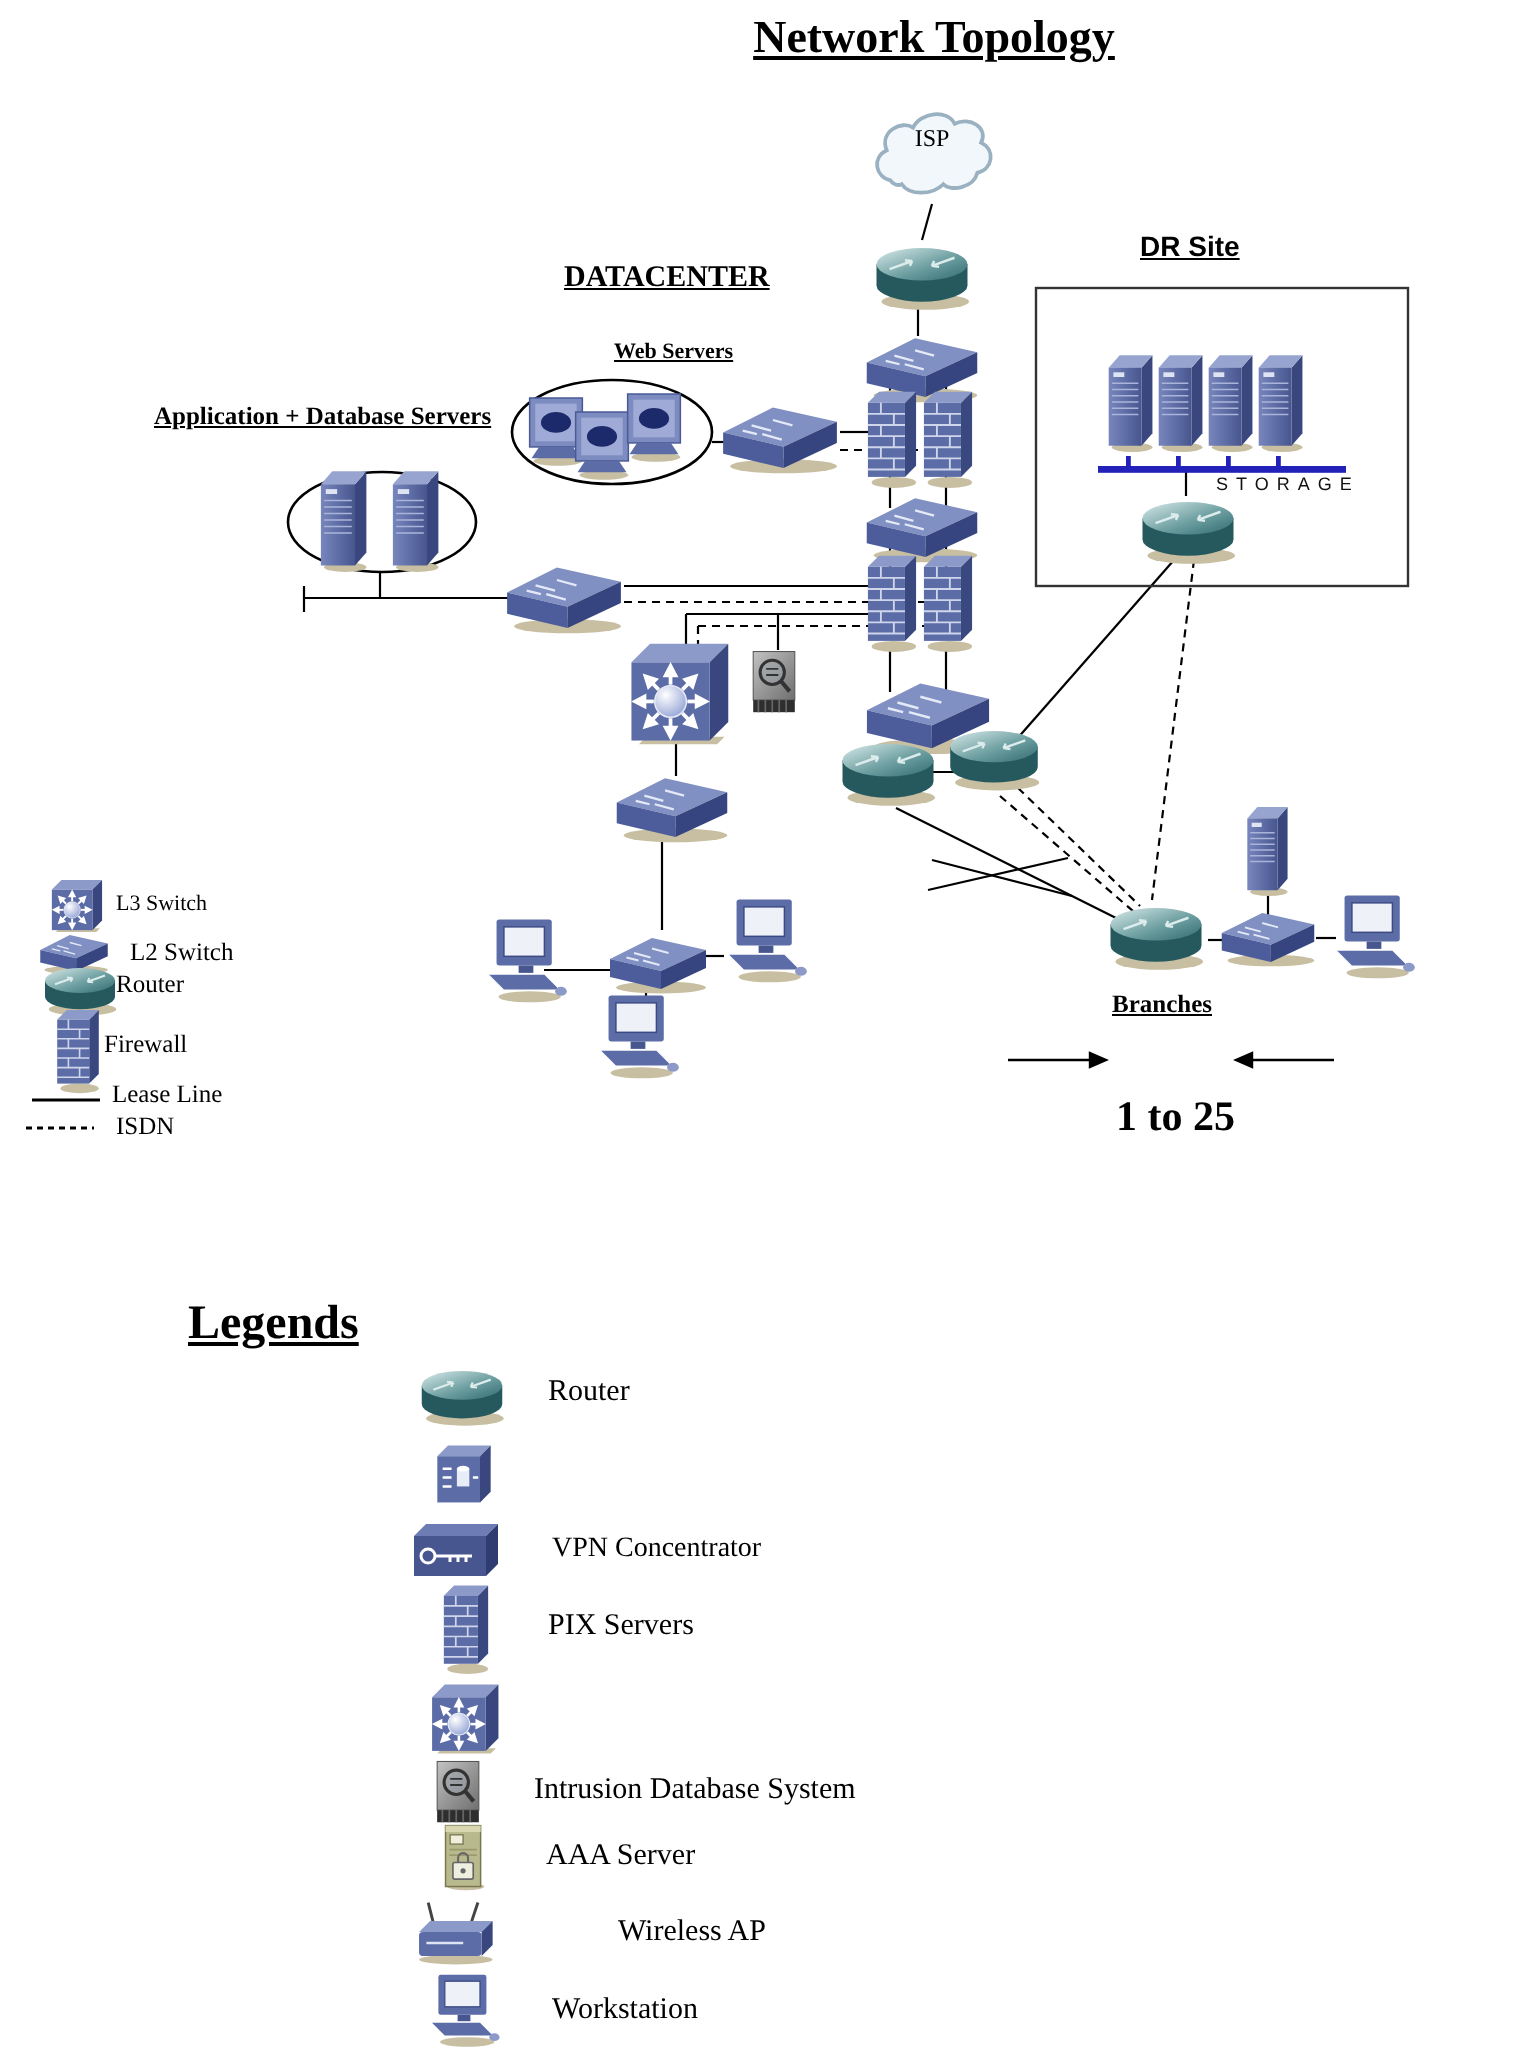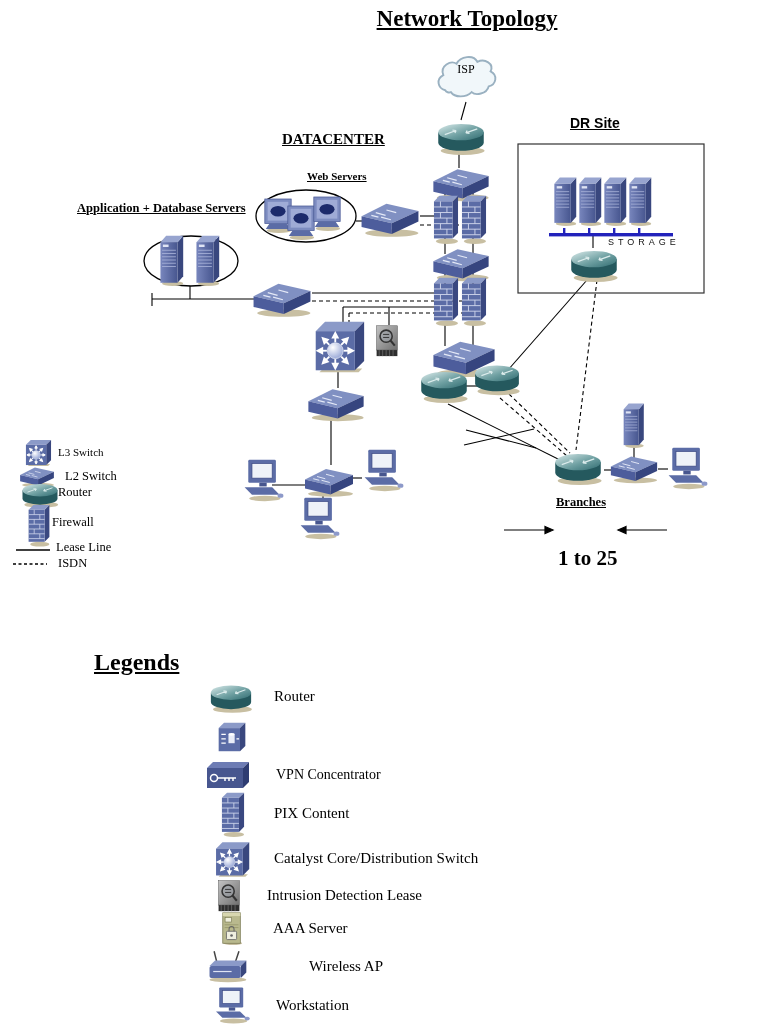--- a/index.html
+++ b/index.html
@@ -344,20 +344,19 @@
 <div class="lbl" style="left:65px;top:470px;font-size:12.5px;">L2 Switch</div>
 <div class="lbl" style="left:58px;top:486px;font-size:12.5px;">Router</div>
 <div class="lbl" style="left:52px;top:516px;font-size:12.5px;">Firewall</div>
 <div class="lbl" style="left:56px;top:541px;font-size:12.5px;">Lease Line</div>
 <div class="lbl" style="left:58px;top:557px;font-size:12.5px;">ISDN</div>
 
 <div class="lbl b u" style="left:94px;top:649px;font-size:24px;">Legends</div>
 
 <div class="lbl" style="left:274px;top:688px;font-size:15px;">Router</div>
 <div class="lbl" style="left:276px;top:767px;font-size:14px;">VPN Concentrator</div>
-<div class="lbl" style="left:274px;top:805px;font-size:15px;">PIX Content</div>
-<div class="lbl" style="left:274px;top:850px;font-size:15px;">Catalyst Core/Distribution Switch</div>
-<div class="lbl" style="left:267px;top:887px;font-size:15px;">Intrusion Detection Lease</div>
+<div class="lbl" style="left:274px;top:805px;font-size:15px;">PIX Servers</div>
+<div class="lbl" style="left:267px;top:887px;font-size:15px;">Intrusion Database System</div>
 <div class="lbl" style="left:273px;top:920px;font-size:15px;">AAA Server</div>
 <div class="lbl" style="left:267px;top:958px;font-size:15px;margin-left:42px;">Wireless AP</div>
 <div class="lbl" style="left:276px;top:997px;font-size:15px;">Workstation</div>
 
 </div>
 
 </body></html>

